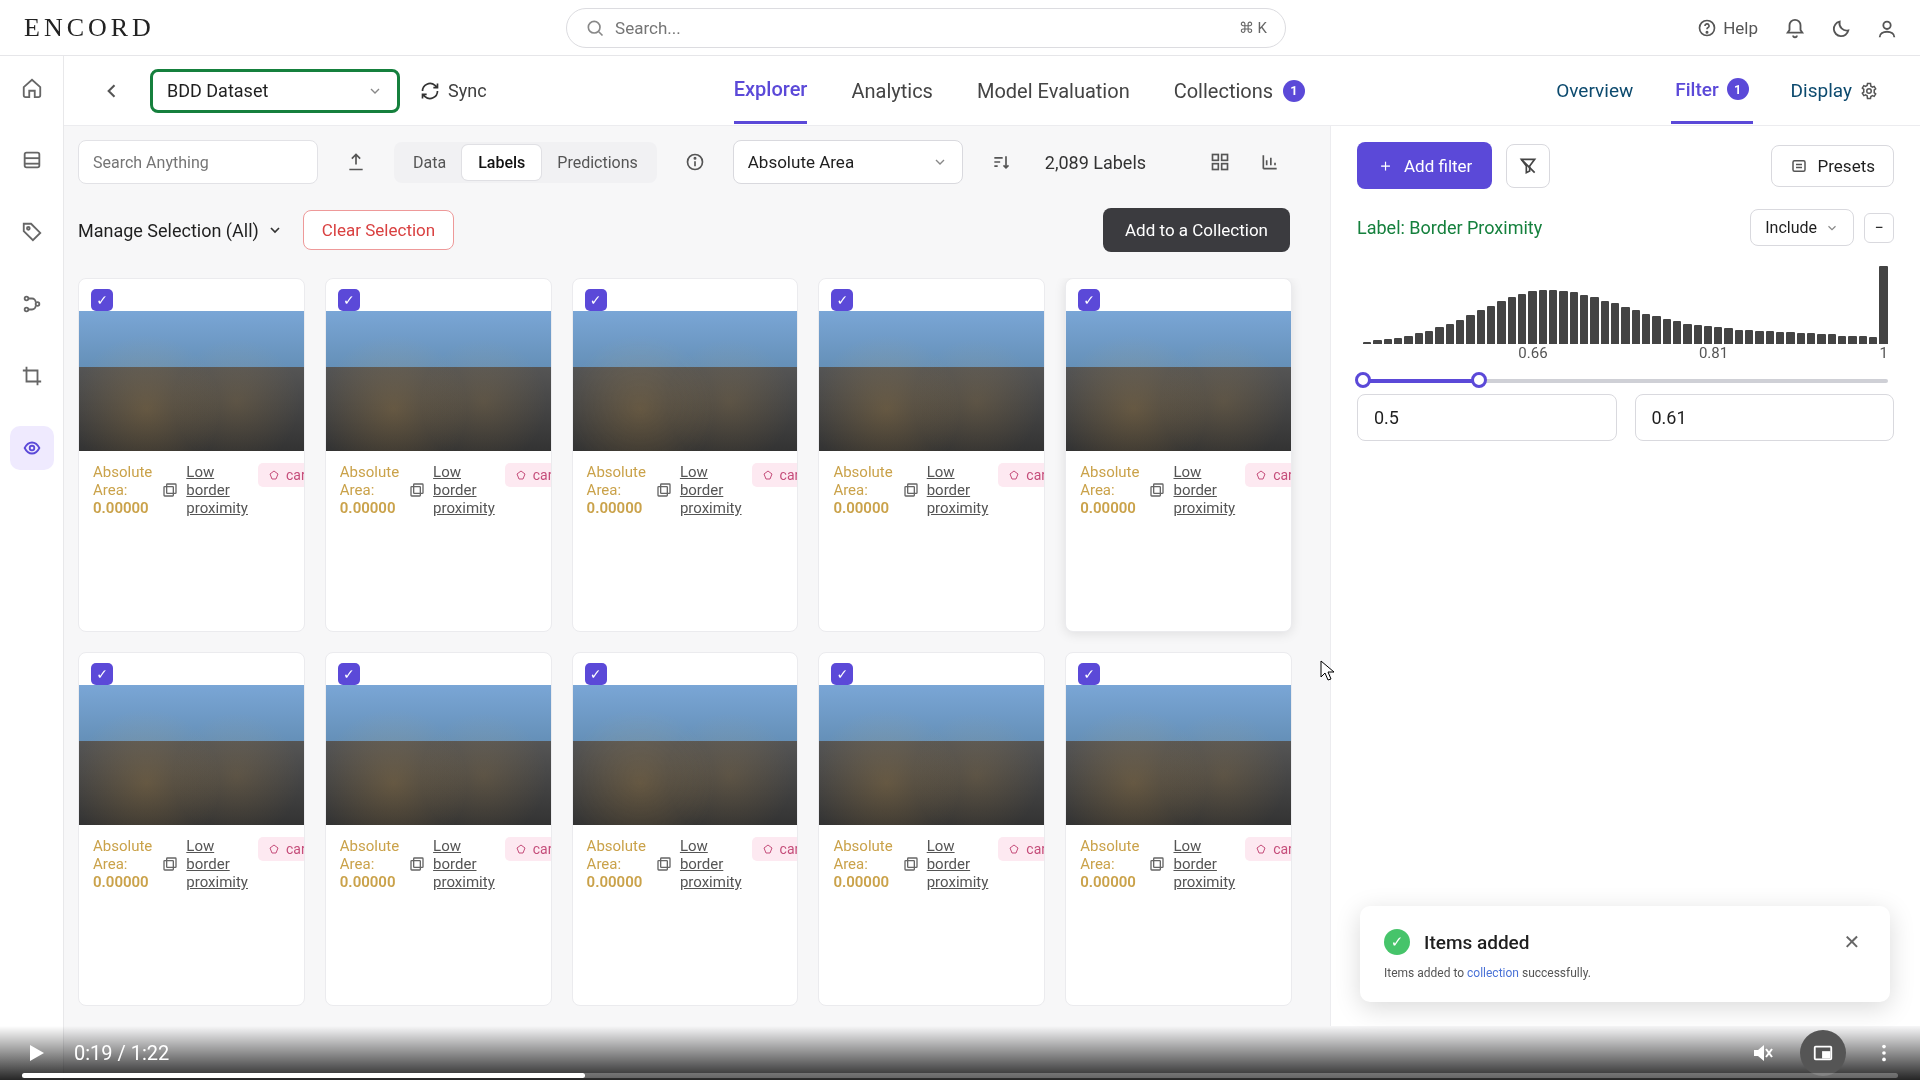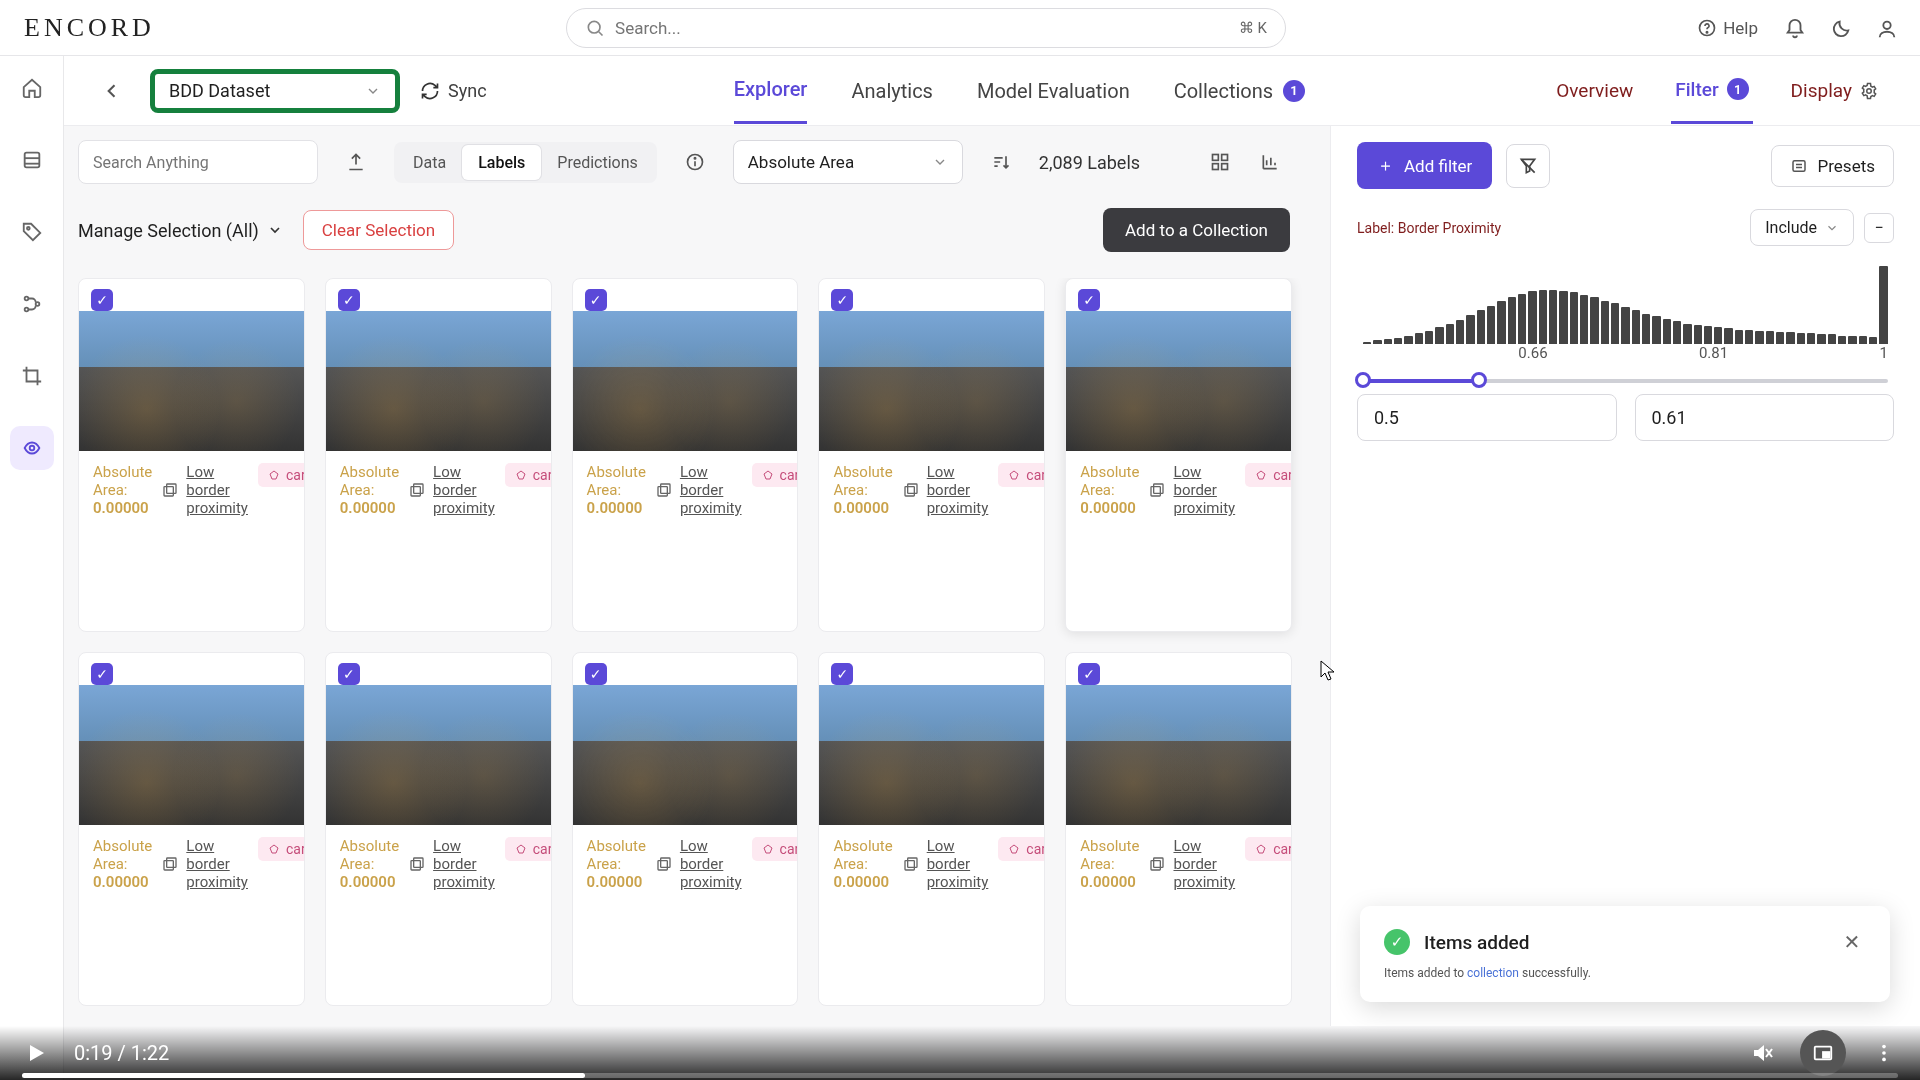--- a/index.html
+++ b/index.html
@@ -16,40 +16,40 @@
 .top-icons .help { display: flex; align-items: center; gap: 6px; font-size: 17px; }
 
 
 .leftrail { position: absolute; left: 0; top: 56px; bottom: 0; width: 64px; background: #fff; border-right: 1px solid #e8e8ea; display: flex; flex-direction: column; align-items: center; padding-top: 10px; gap: 28px; }
 .leftrail .rail-item { width: 44px; height: 44px; display: flex; align-items: center; justify-content: center; border-radius: 10px; cursor: pointer; color: #444; }
 .leftrail .rail-item.active { background: #efeafe; color: #5b49d8; }
 
 
 .subheader { position: absolute; left: 64px; right: 0; top: 56px; height: 70px; background: #fff; border-bottom: 1px solid #ececef; display: flex; align-items: center; padding: 0 30px; gap: 20px; }
 .back-btn { width: 36px; height: 36px; display: flex; align-items: center; justify-content: center; border-radius: 6px; cursor: pointer; color: #555; font-size: 22px; }
-.ds-select { height: 44px; min-width: 250px; border: 5px solid #15803d; border-radius: 8px; display: flex; align-items: center; padding: 0 14px; gap: 10px; font-size: 18px; cursor: pointer; justify-content: space-between; }
+.ds-select { height: 44px; min-width: 250px; border: 3px solid #15803d; border-radius: 8px; display: flex; align-items: center; padding: 0 14px; gap: 10px; font-size: 18px; cursor: pointer; justify-content: space-between; }
 .sync { display: flex; align-items: center; gap: 8px; font-size: 18px; color: #404040; cursor: pointer; }
 .tabs { display: flex; gap: 44px; margin: 0 auto; font-size: 20px; }
 .tabs .tab { color: #444; padding: 20px 0; cursor: pointer; display: flex; align-items: center; gap: 10px; }
 .tabs .tab.active { color: #5b49d8; border-bottom: 3px solid #5b49d8; font-weight: 500; }
 .badge { background: #5b49d8; color: #fff; border-radius: 50%; width: 22px; height: 22px; display: inline-flex; align-items: center; justify-content: center; font-size: 13px; font-weight: 600; }
 .right-tabs { display: flex; gap: 34px; font-size: 19px; margin-right: 8px; }
-.right-tabs .rtab { color: #7f1d1d; padding: 20px 4px; cursor: pointer; display: flex; align-items: center; gap: 8px; }
+.right-tabs .rtab { color: #0c4a6e; padding: 20px 4px; cursor: pointer; display: flex; align-items: center; gap: 8px; }
 .right-tabs .rtab.active { color: #5b49d8; border-bottom: 3px solid #5b49d8; font-weight: 500; }
 
 
 .toolbar { position: absolute; left: 78px; top: 132px; right: 610px; height: 60px; display: flex; align-items: center; gap: 18px; padding-right: 20px; }
 .anysearch { flex: 0 0 240px; border: 1px solid #e2e2e6; border-radius: 8px; height: 44px; display: flex; align-items: center; padding: 0 14px; background: #fff; }
 .anysearch input { border: none; outline: none; font-size: 16px; flex: 1; background: transparent; }
 .icon-btn { width: 40px; height: 40px; display: flex; align-items: center; justify-content: center; cursor: pointer; color: #555; border-radius: 8px; }
 .seg { display: flex; background: #f1f1f3; border-radius: 8px; padding: 3px; }
 .seg .seg-item { padding: 8px 16px; font-size: 16px; color: #555; border-radius: 6px; cursor: pointer; }
 .seg .seg-item.active { background: #fff; color: #111; font-weight: 500; box-shadow: 0 0 0 1px #e0e0e4; }
 .sort-select { height: 44px; min-width: 230px; border: 1px solid #d9d9de; border-radius: 8px; display: flex; align-items: center; padding: 0 14px; font-size: 17px; cursor: pointer; background: #fff; justify-content: space-between; gap: 10px; }
-.label-count { font-size: 18px; color: #333; }
+.label-count { font-size: 18px; color: #333; margin-left: 6px; }
 .view-toggles { margin-left: auto; display: flex; gap: 10px; }
 
 
 .selbar { position: absolute; left: 78px; top: 198px; right: 610px; height: 64px; display: flex; align-items: center; gap: 20px; padding-right: 20px; }
 .manage-sel { font-size: 18px; display: flex; align-items: center; gap: 8px; cursor: pointer; }
 .clear-sel { border: 1px solid #e99; color: #d94141; background: #fff; padding: 9px 18px; border-radius: 8px; font-size: 17px; cursor: pointer; }
 .action-btn { background: #3b3b3f; color: #fff; padding: 12px 22px; border-radius: 8px; font-size: 17px; cursor: pointer; border: none; }
 .selbar .spacer { flex: 1; }
 
 
@@ -65,21 +65,21 @@
 .card .tag { font-size: 14px; color: #c54d7a; background: #fde9f1; border-radius: 5px; padding: 4px 10px; align-self: flex-start; display: flex; align-items: center; gap: 6px; }
 .card.hovered { box-shadow: 0 2px 12px rgba(0,0,0,0.10); }
 
 
 .rightbar { position: absolute; right: 0; top: 126px; width: 590px; bottom: 54px; background: #fff; border-left: 1px solid #ececef; padding: 16px 26px; display: flex; flex-direction: column; gap: 20px; }
 .rb-row { display: flex; align-items: center; gap: 14px; }
 .addfilter { background: #5b49d8; color: #fff; border: none; padding: 12px 20px; border-radius: 8px; font-size: 17px; display: flex; align-items: center; gap: 10px; cursor: pointer; }
 .clearfilters { width: 44px; height: 44px; border: 1px solid #d9d9de; border-radius: 8px; display: flex; align-items: center; justify-content: center; cursor: pointer; color: #444; }
 .presets { border: 1px solid #d9d9de; border-radius: 8px; padding: 10px 18px; font-size: 17px; display: flex; align-items: center; gap: 10px; cursor: pointer; }
 .rb-row.spread { justify-content: space-between; }
-.filter-label { font-size: 14px; color: #7f1d1d; }
+.filter-label { font-size: 18px; color: #15803d; }
 .incl-select { border: 1px solid #d9d9de; border-radius: 8px; padding: 8px 14px; font-size: 16px; display: flex; align-items: center; gap: 8px; cursor: pointer; }
 .rm-filter { width: 30px; height: 30px; border: 1px solid #d9d9de; border-radius: 6px; display: flex; align-items: center; justify-content: center; cursor: pointer; }
 
 .hist { height: 78px; display: flex; align-items: flex-end; gap: 2px; padding: 0 6px; }
 .hist .bar { flex: 1; background: #444; border-radius: 1px 1px 0 0; }
 .hist-ticks { display: flex; justify-content: space-between; padding: 0 6px; font-size: 15px; color: #555; }
 .slider-wrap { position: relative; height: 14px; margin: 12px 6px 6px; }
 .slider-rail { position: absolute; left: 0; right: 0; top: 5px; height: 4px; background: #cfd0d6; border-radius: 2px; }
 .slider-active { position: absolute; top: 5px; height: 4px; background: #5b49d8; border-radius: 2px; }
 .slider-handle { position: absolute; top: -2px; width: 16px; height: 16px; border-radius: 50%; background: #fff; border: 3px solid #5b49d8; cursor: grab; }

